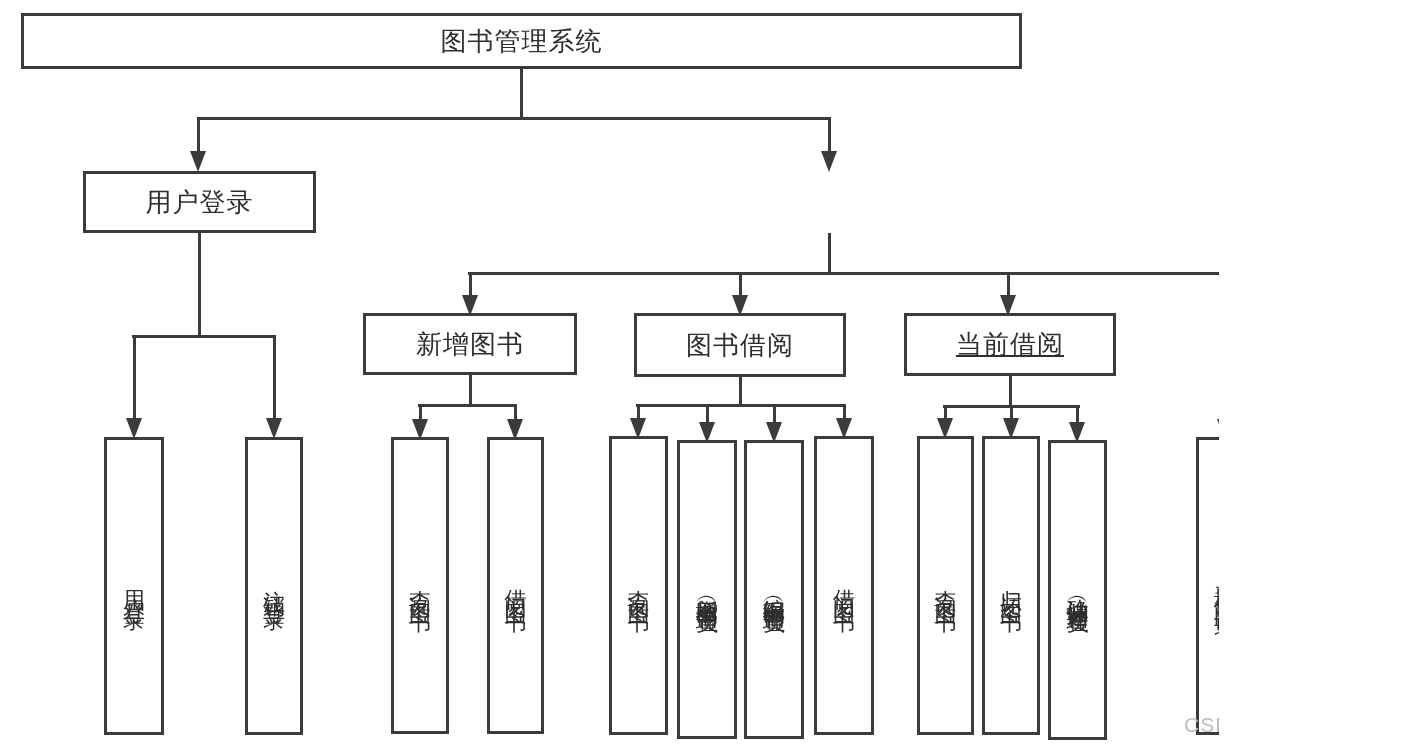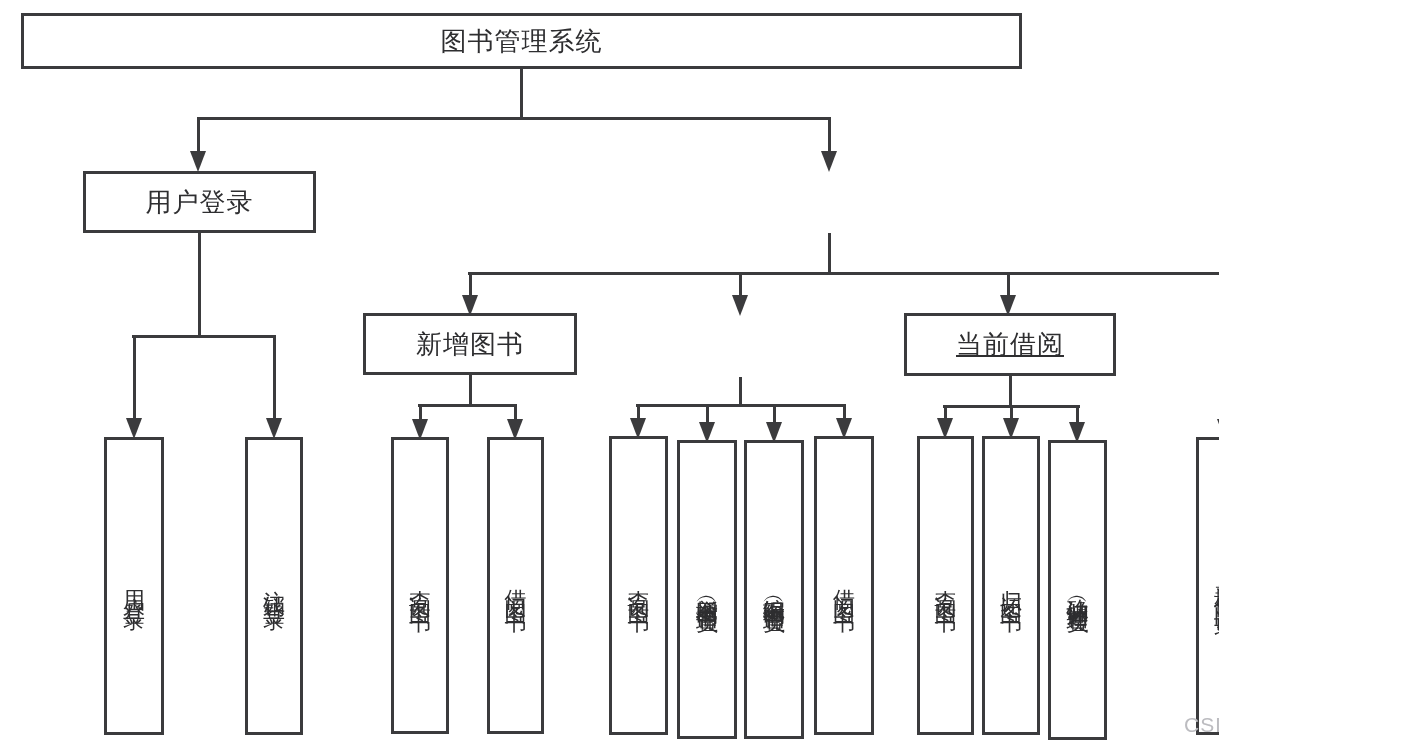--- a/index.html
+++ b/index.html
@@ -94,20 +94,21 @@
   <div class="vline" style="left:469px; top:272px; height:23px;"></div>
   <div class="ahead" style="left:462px; top:295px;"></div>
   <div class="vline" style="left:739px; top:272px; height:23px;"></div>
   <div class="ahead" style="left:732px; top:295px;"></div>
   <div class="vline" style="left:1007px; top:272px; height:23px;"></div>
   <div class="ahead" style="left:1000px; top:295px;"></div>
   <div class="vline" style="left:1279px; top:272px; height:23px;"></div>
   <div class="ahead" style="left:1272px; top:295px;"></div>
 
   <div class="box" style="left:363px; top:313px; width:214px; height:62px;">新增图书</div>
+  <div class="box" style="left:634px; top:313px; width:212px; height:64px;">图书借阅</div>
   <div class="box" style="left:904px; top:313px; width:212px; height:63px;text-decoration:underline;">当前借阅</div>
 
   <div class="vline" style="left:469px; top:375px; height:32px;"></div>
   <div class="hline" style="left:418px; top:404px; width:99px;"></div>
   <div class="vline" style="left:419px; top:404px; height:15px;"></div>
   <div class="ahead" style="left:412px; top:419px;"></div>
   <div class="vline" style="left:514px; top:404px; height:15px;"></div>
   <div class="ahead" style="left:507px; top:419px;"></div>
 
   <div class="vline" style="left:739px; top:377px; height:30px;"></div>

